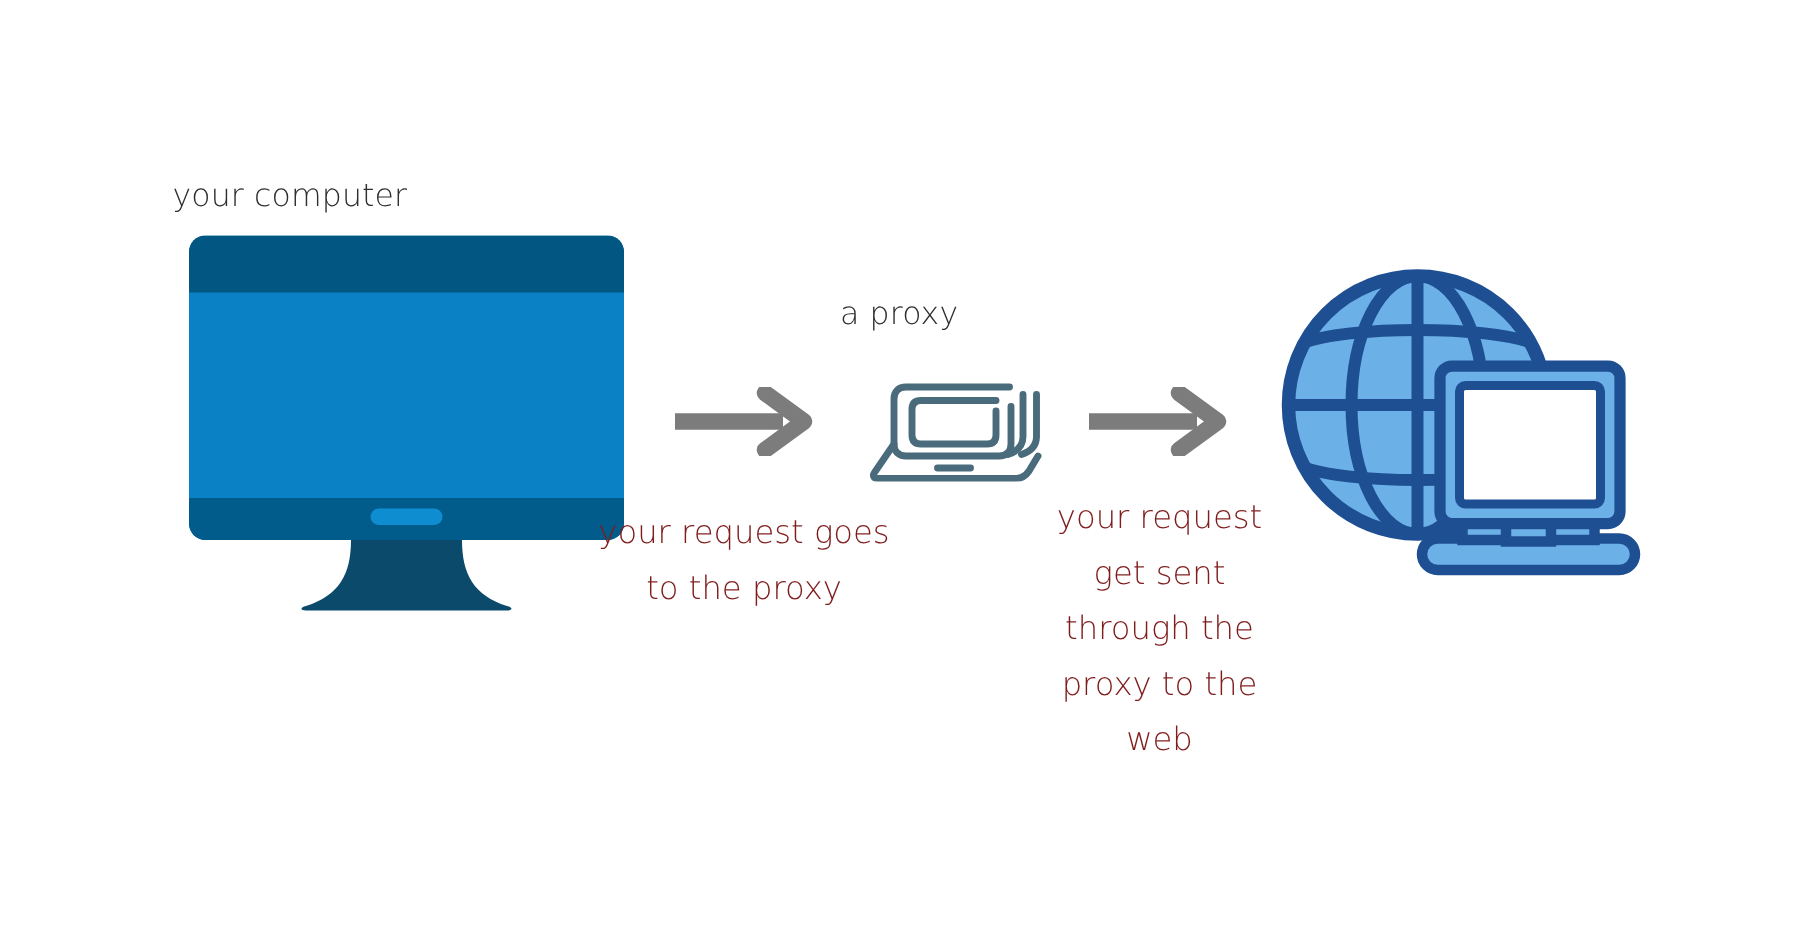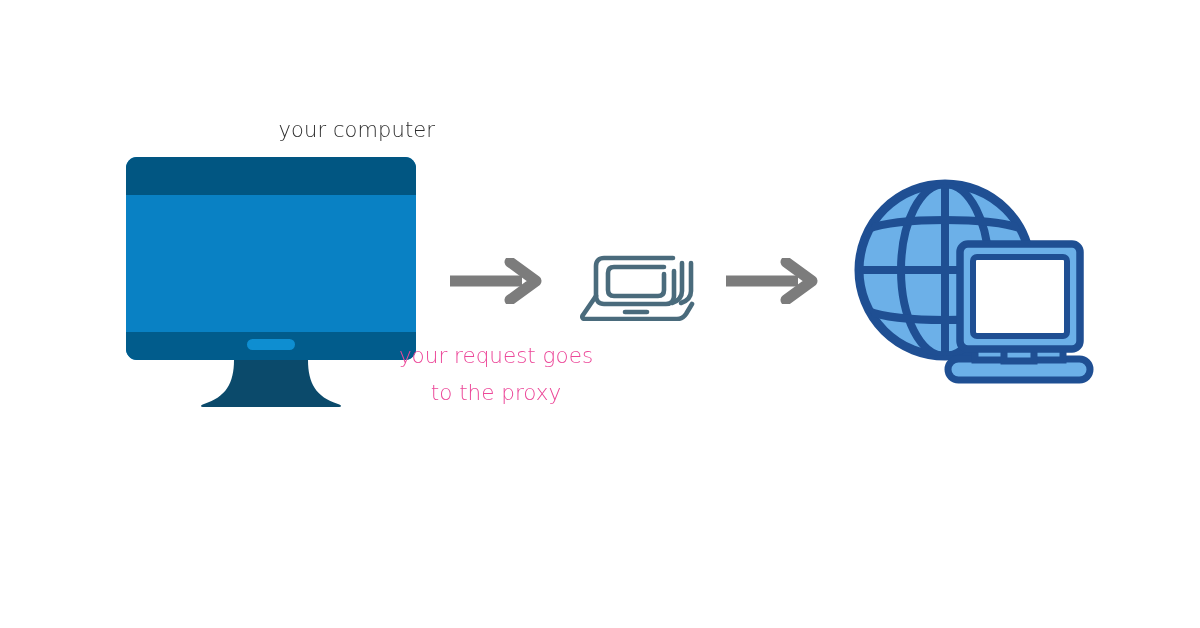--- a/index.html
+++ b/index.html
@@ -15,34 +15,34 @@
     overflow: hidden;
     font-family: "DejaVu Sans", "Liberation Sans", sans-serif;
     color: #2b2b2b;
   }
   .stage {
     position: absolute;
     inset: 0;
   }
   .node-label {
     position: absolute;
-    text-align: right;
+    text-align: left;
     font-size: 21px;
     font-weight: 300;
     letter-spacing: 0.1px;
     color: #2e2e2e;
     white-space: nowrap;
     line-height: 1.2;
   }
   .caption {
     position: absolute;
     text-align: center;
     font-size: 21.5px;
     font-weight: 300;
-    color: #ec4899;
+    color: #7f1d1d;
     line-height: 1.72;
   }
 
   
   #computer-label { left: 115px; top: 118px; width: 320px; }
   #desktop-monitor {
     position: absolute;
     left: 126px;
     top: 157px;
     width: 290px;
@@ -107,20 +107,21 @@
 
   <div class="arrow" id="arrow-1">
     <svg viewBox="0 0 96 46" width="96" height="46" xmlns="http://www.w3.org/2000/svg">
       <line x1="2" y1="23" x2="74" y2="23" stroke="#7c7c7c" stroke-width="11" stroke-linecap="butt"></line>
       <polyline points="62,4 88,23 62,42" fill="none" stroke="#7c7c7c" stroke-width="11" stroke-linecap="round" stroke-linejoin="round"></polyline>
     </svg>
   </div>
 
   <div class="caption" id="caption-1">your request goes to the proxy</div>
 
+  <div class="node-label" id="proxy-label">a proxy</div>
 
   <div id="proxy-icon">
     <svg viewBox="0 0 126 80" width="126" height="80" xmlns="http://www.w3.org/2000/svg">
       <g fill="none" stroke="#4a6b7c" stroke-width="4.6" stroke-linecap="round" stroke-linejoin="round">
 
         <path d="M113 22 L113 50 C113 56 109 60 103 62"></path>
         <path d="M104 22 L104 50 C104 56 100 60 94 62"></path>
 
         <path d="M95 17 L26 17 C21 17 18 20 18 25 L18 55 C18 60 21 63 26 63 L88 63
                  C93 63 96 60 96 55 L96 30"></path>
@@ -135,20 +136,21 @@
     </svg>
   </div>
 
   <div class="arrow" id="arrow-2">
     <svg viewBox="0 0 96 46" width="96" height="46" xmlns="http://www.w3.org/2000/svg">
       <line x1="2" y1="23" x2="74" y2="23" stroke="#7c7c7c" stroke-width="11" stroke-linecap="butt"></line>
       <polyline points="62,4 88,23 62,42" fill="none" stroke="#7c7c7c" stroke-width="11" stroke-linecap="round" stroke-linejoin="round"></polyline>
     </svg>
   </div>
 
+  <div class="caption" id="caption-2">your request get sent through the proxy to the web</div>
 
 
   <div id="internet-icon">
     <svg viewBox="0 0 242 207" width="242" height="207" xmlns="http://www.w3.org/2000/svg">
       <defs>
         <clipPath id="globeClip">
           <circle cx="93" cy="93" r="86"></circle>
         </clipPath>
       </defs>
 

